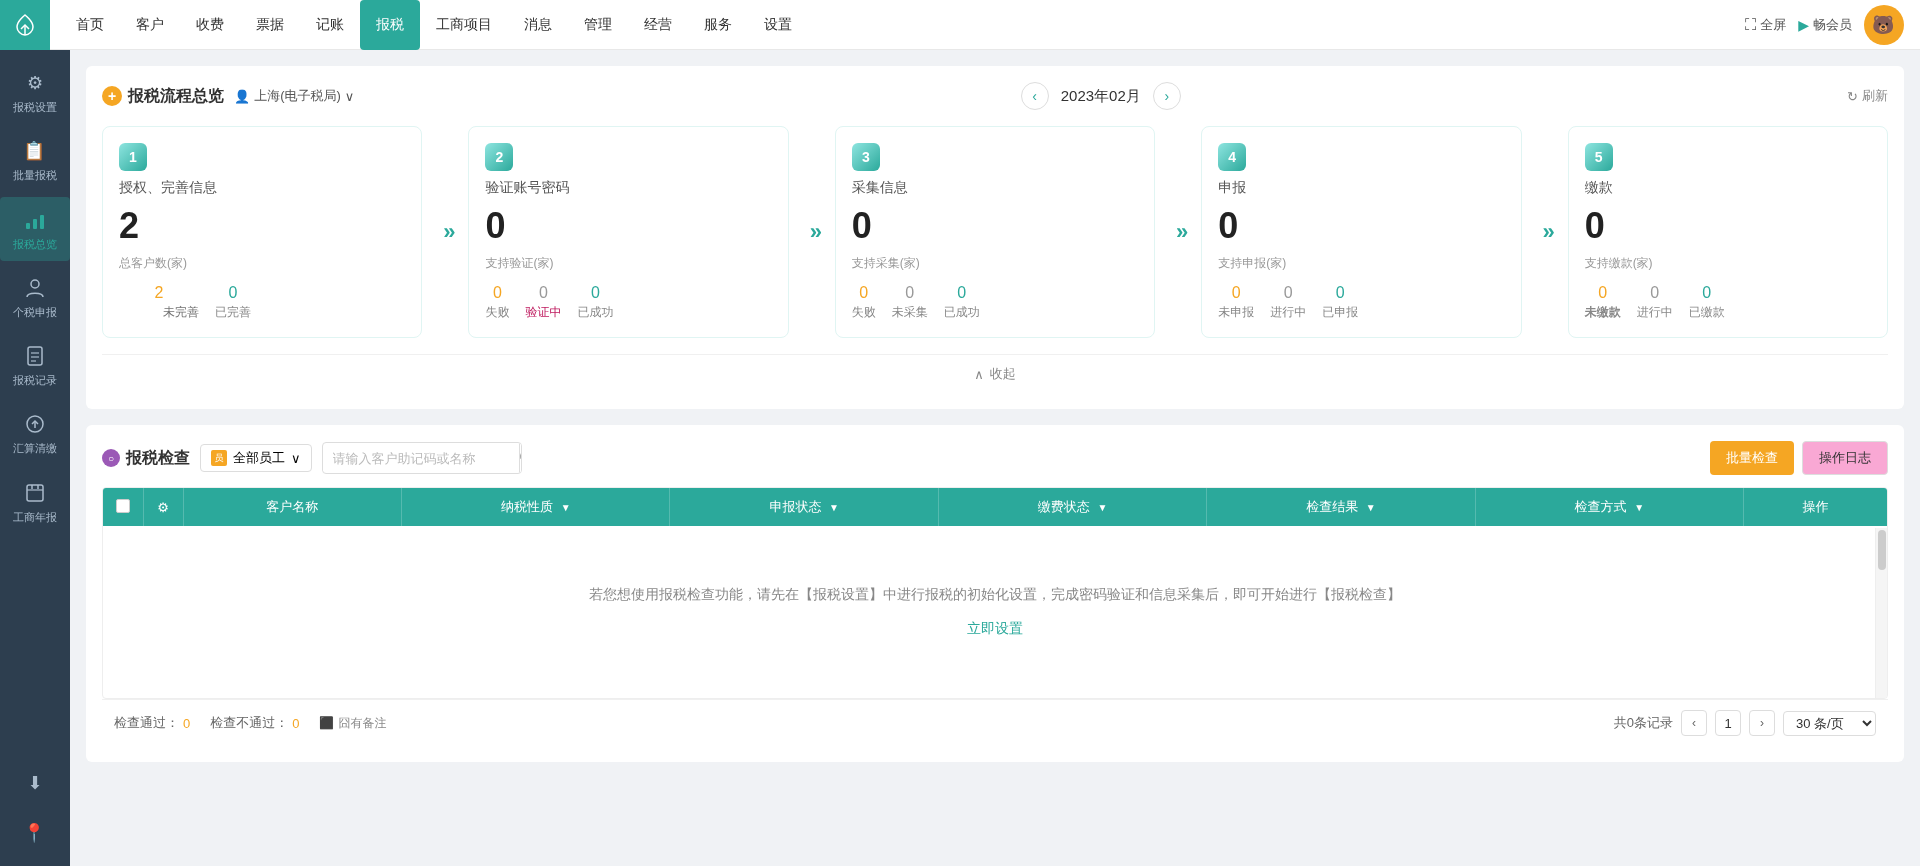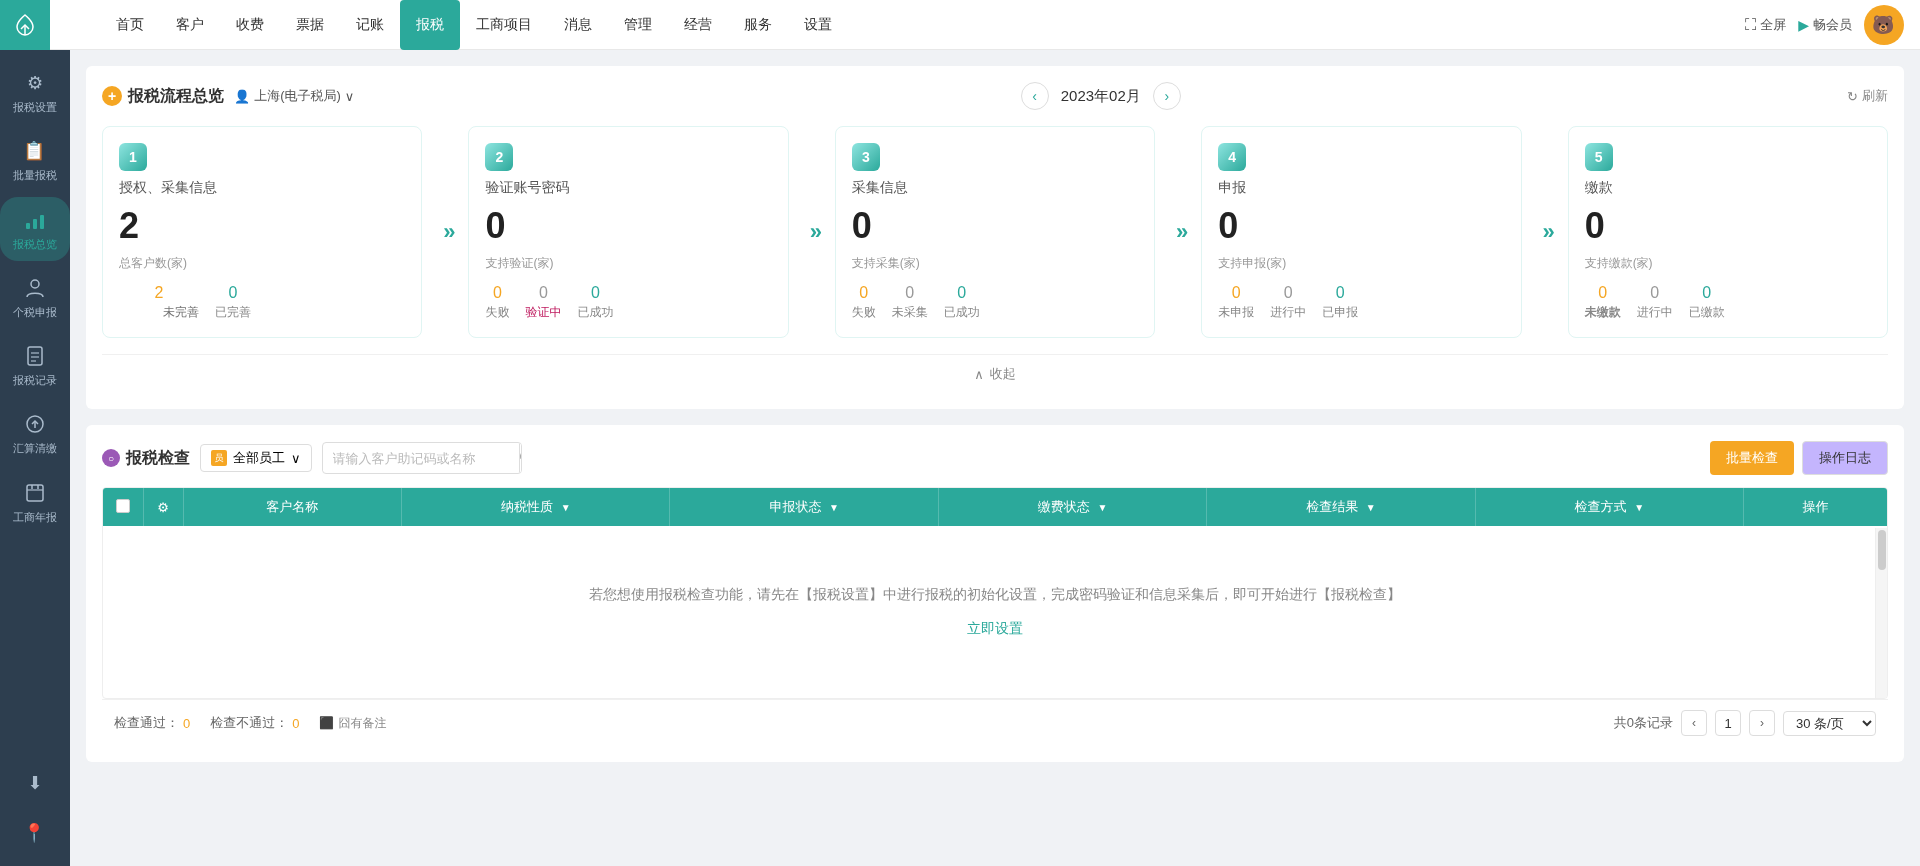--- a/index.html
+++ b/index.html
@@ -8,21 +8,20 @@
     
     .top-nav {
       height: 50px;
       background: #fff;
       border-bottom: 1px solid #e8e8e8;
       display: flex;
       align-items: center;
       padding: 0 0 0 20px;
       flex-shrink: 0;
       z-index: 100;
-      gap: 40px;
     }
     .top-nav-logo {
       width: 50px;
       height: 50px;
       background: #2ba99b;
       display: flex; align-items: center; justify-content: center;
       margin-left: -20px;
       flex-shrink: 0;
     }
     .top-nav-logo svg { width: 28px; height: 28px; }
@@ -95,21 +94,21 @@
       display: flex;
       flex-direction: column;
       align-items: center;
       padding: 10px 4px;
       cursor: pointer;
       color: #aabbcc;
       font-size: 11px;
       gap: 4px;
       border-radius: 4px;
     }
-    .sidebar-item.active { background: rgba(43,169,155,0.3); color: #2ba99b; border-radius: 18px; }
+    .sidebar-item.active { background: rgba(43,169,155,0.3); color: #2ba99b; }
     .sidebar-icon {
       width: 26px;
       height: 26px;
       display: flex;
       align-items: center;
       justify-content: center;
       font-size: 18px;
     }
     .sidebar-bottom {
       margin-top: auto;
@@ -323,21 +322,21 @@
     .btn-orange {
       background: #f5a623;
       color: #fff;
       border: none;
       border-radius: 4px;
       padding: 7px 16px;
       cursor: pointer;
       font-size: 13px;
     }
     .btn-outline {
-      background: #c4b5fd;
+      background: #f9a8d4;
       color: #333;
       border: 1px solid #ddd;
       border-radius: 4px;
       padding: 7px 16px;
       cursor: pointer;
       font-size: 13px;
     }
 
     
     .data-table {
@@ -570,21 +569,21 @@
         <div style="margin-left:auto;" class="refresh-btn">
           <span>↻</span>
           <span>刷新</span>
         </div>
       </div>
 
       <div style="display:flex;align-items:stretch;gap:4px;">
 
         <div class="process-step" style="border:1px solid #e0f5f3;">
           <div class="step-num">1</div>
-          <div class="step-title">授权、采集信息</div>
+          <div class="step-title">授权、完善信息</div>
           <div class="step-count">2</div>
           <div class="step-subtitle">总客户数(家)</div>
           <div class="step-stats">
             <div class="step-stat">
               <span class="step-stat-num stat-orange">2</span>
               <span style="color:#737373;font-size:12px;margin-left:44px;">未完善</span>
             </div>
             <div class="step-stat">
               <span class="step-stat-num stat-teal">0</span>
               <span style="color:#888;font-size:12px;">已完善</span>

